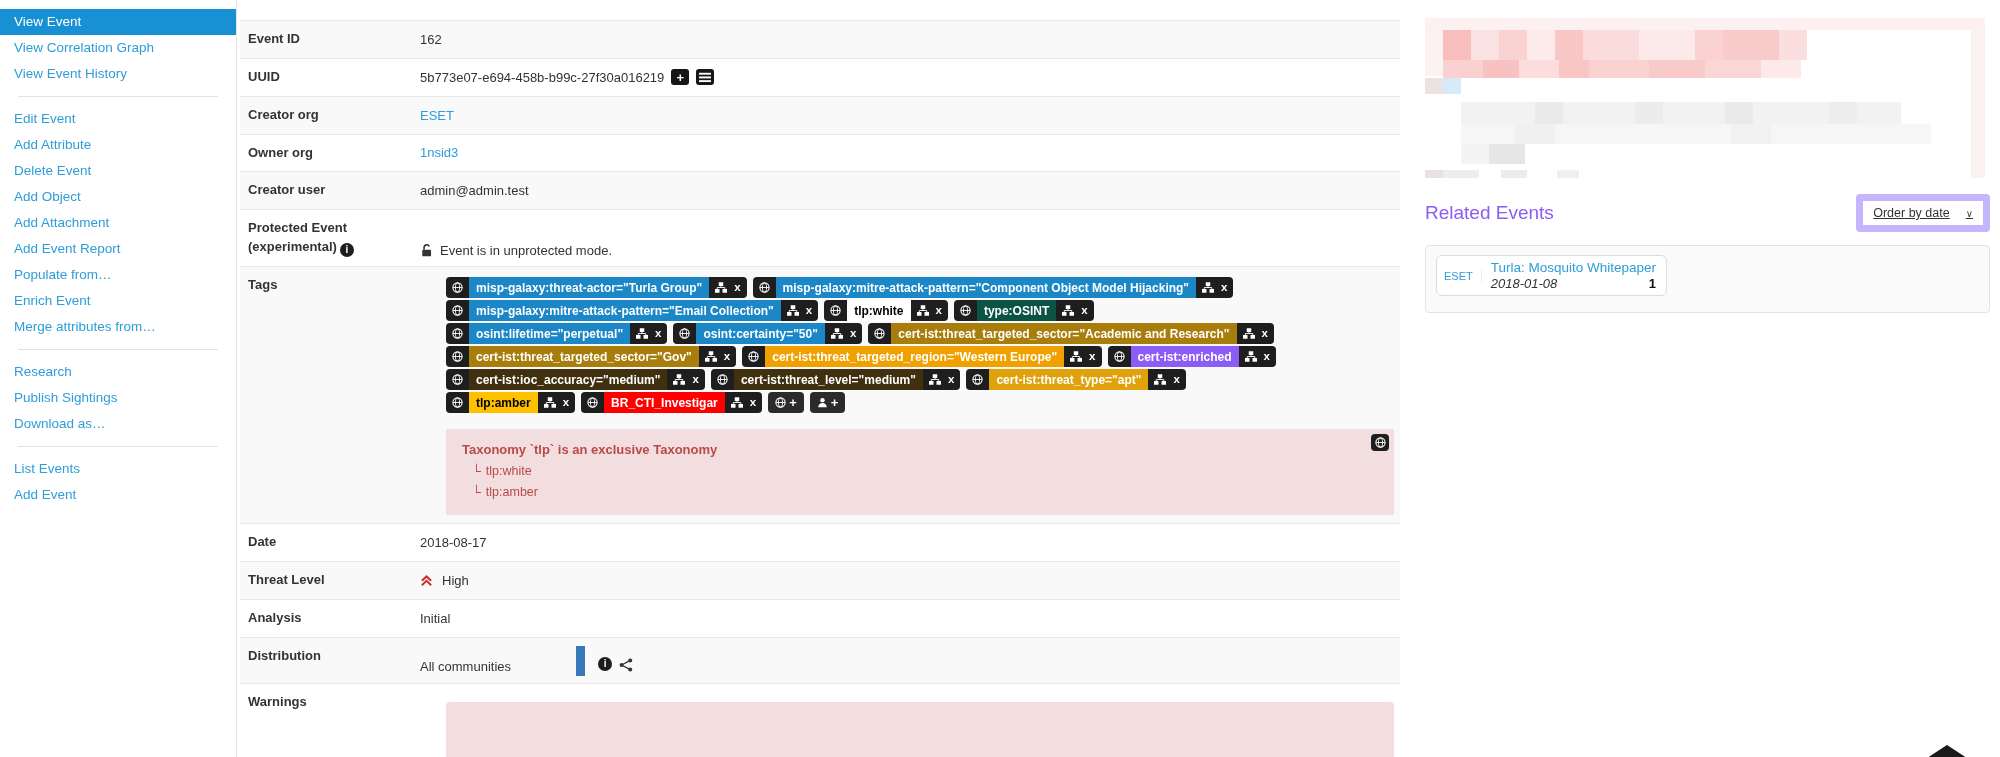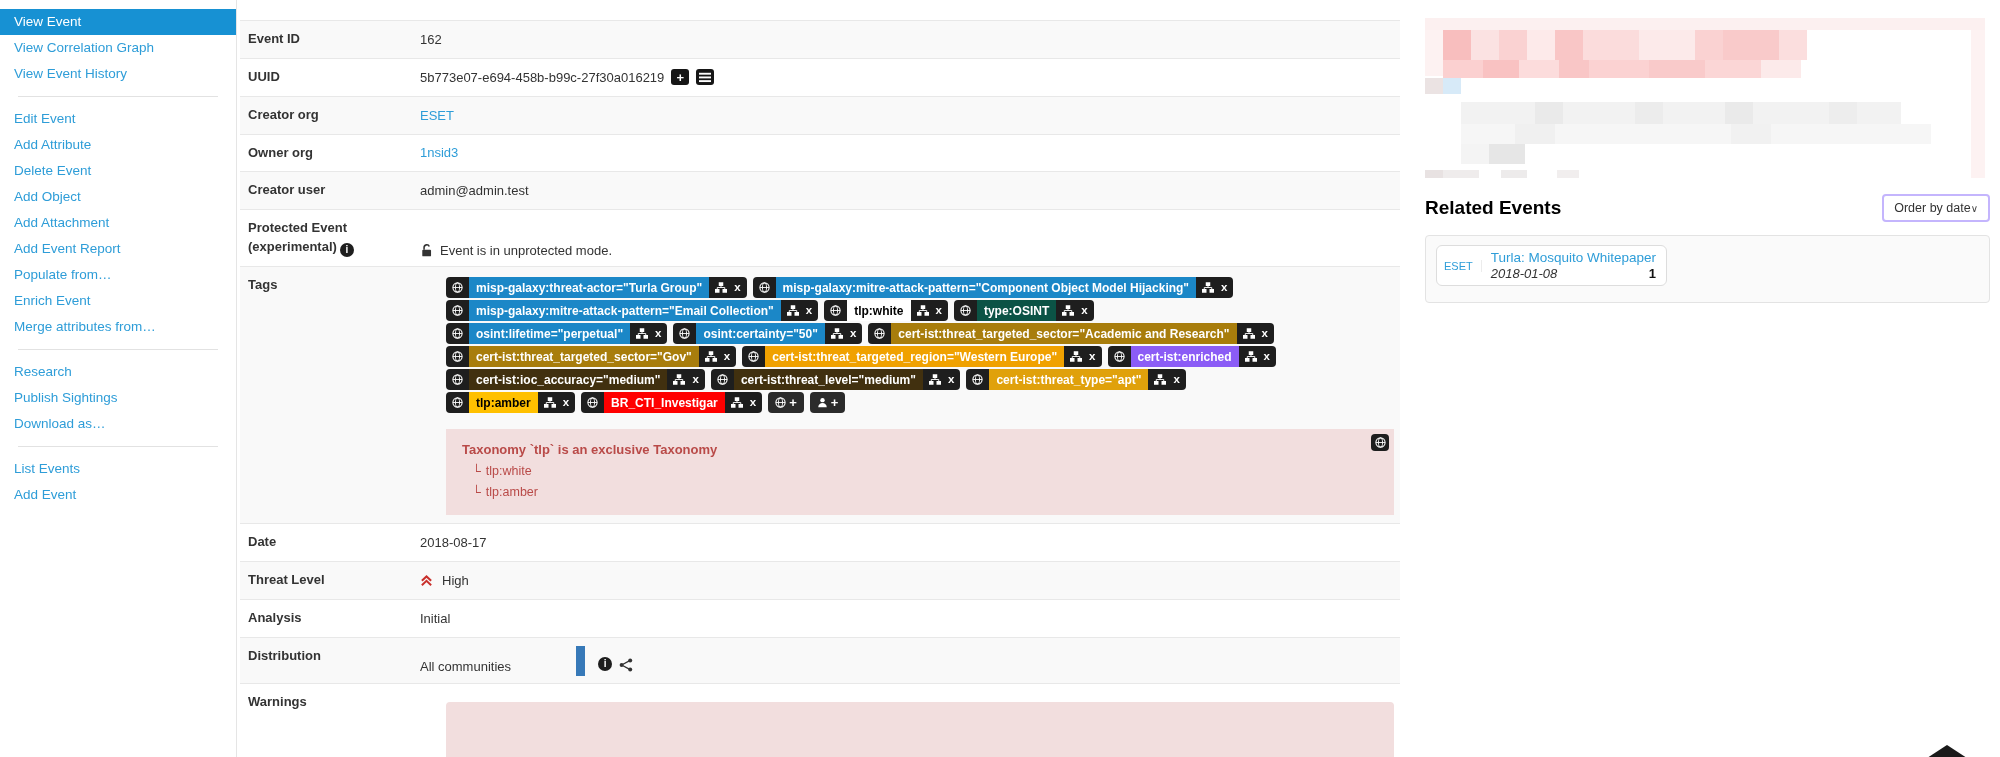--- a/index.html
+++ b/index.html
@@ -45,22 +45,22 @@
   .row-dist .evalue{align-items:flex-end;padding-bottom:9px;}
   .svgicon{display:inline-flex;align-items:center;cursor:pointer;}
   .warnbox{margin:10px 6px 0 26px;background:#f2dede;border-radius:4px 4px 0 0;padding:16px 16px 40px;color:#b94a48;flex:1;}
   .row-warn{border-bottom:none;}
   .row-warn .evalue{padding-bottom:0;align-items:flex-start;}
 
   
   .related{position:absolute;left:1425px;top:0;width:565px;}
   .heatmap{position:relative;margin-top:18px;height:160px;width:560px;overflow:hidden;background:#fff;}
   .rel-head{display:flex;justify-content:space-between;align-items:center;margin-top:16px;}
-  .rel-head h2{margin:0;font-size:19px;font-weight:700;color:#000000;}
-  .order-select{border:2px solid #c4b5fd;border-radius:4px;padding:5px 10px;font-size:12.5px;color:#333;display:inline-flex;align-items:center;background:#fff;cursor:pointer;}
+  .rel-head h2{margin:0;font-size:19px;font-weight:400;color:#8b5cf6;}
+  .order-select{border:7px solid #c4b5fd;border-radius:4px;padding:5px 10px;font-size:12.5px;color:#333;display:inline-flex;gap:16px;align-items:center;background:#fff;cursor:pointer;text-decoration:underline;}
   .caret{font-size:10px;color:#444;}
   .rel-box{margin-top:13px;background:#fafafa;border:1px solid #e3e3e3;border-radius:4px;padding:9px 10px;min-height:48px;}
   .rel-card{display:inline-flex;background:#fff;border:1px solid #ddd;border-radius:6px;padding:4px 10px 4px 7px;gap:9px;align-items:center;}
   .rel-org{color:#2e9dd8;font-size:11px;padding-right:8px;border-right:1px solid #ececec;cursor:pointer;}
   .rel-main{display:flex;flex-direction:column;}
   .rel-title{color:#2e9dd8;font-size:13.5px;cursor:pointer;}
   .rel-sub{display:flex;justify-content:space-between;gap:40px;font-size:13px;margin-top:1px;}
   .rel-date{font-style:italic;color:#333;}
   .rel-count{font-weight:bold;color:#111;}
 

